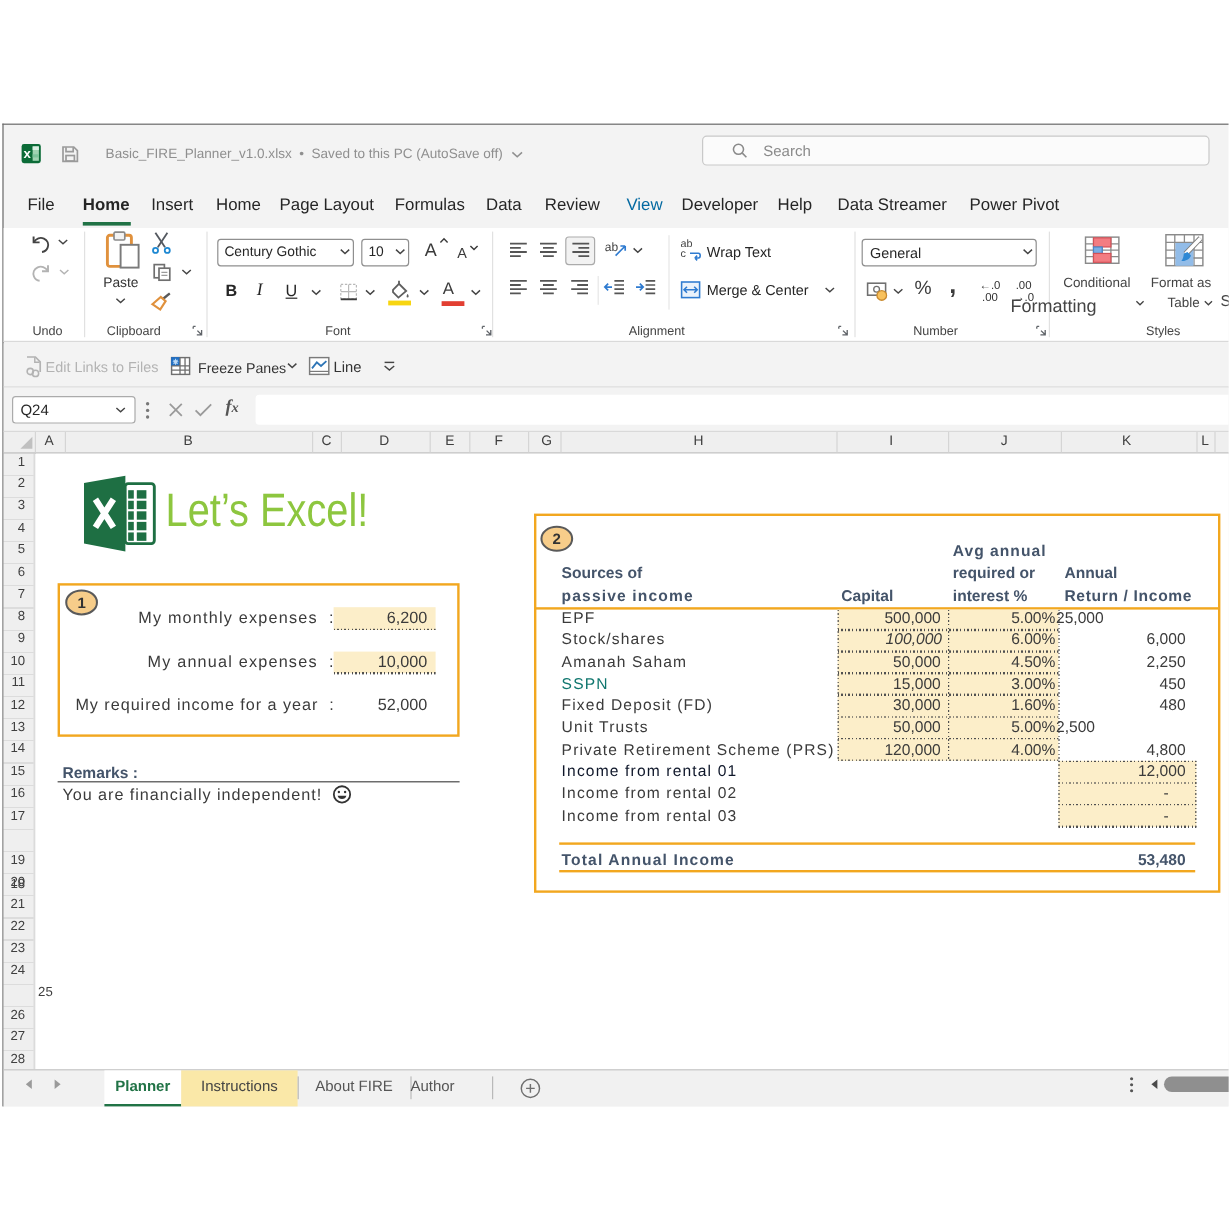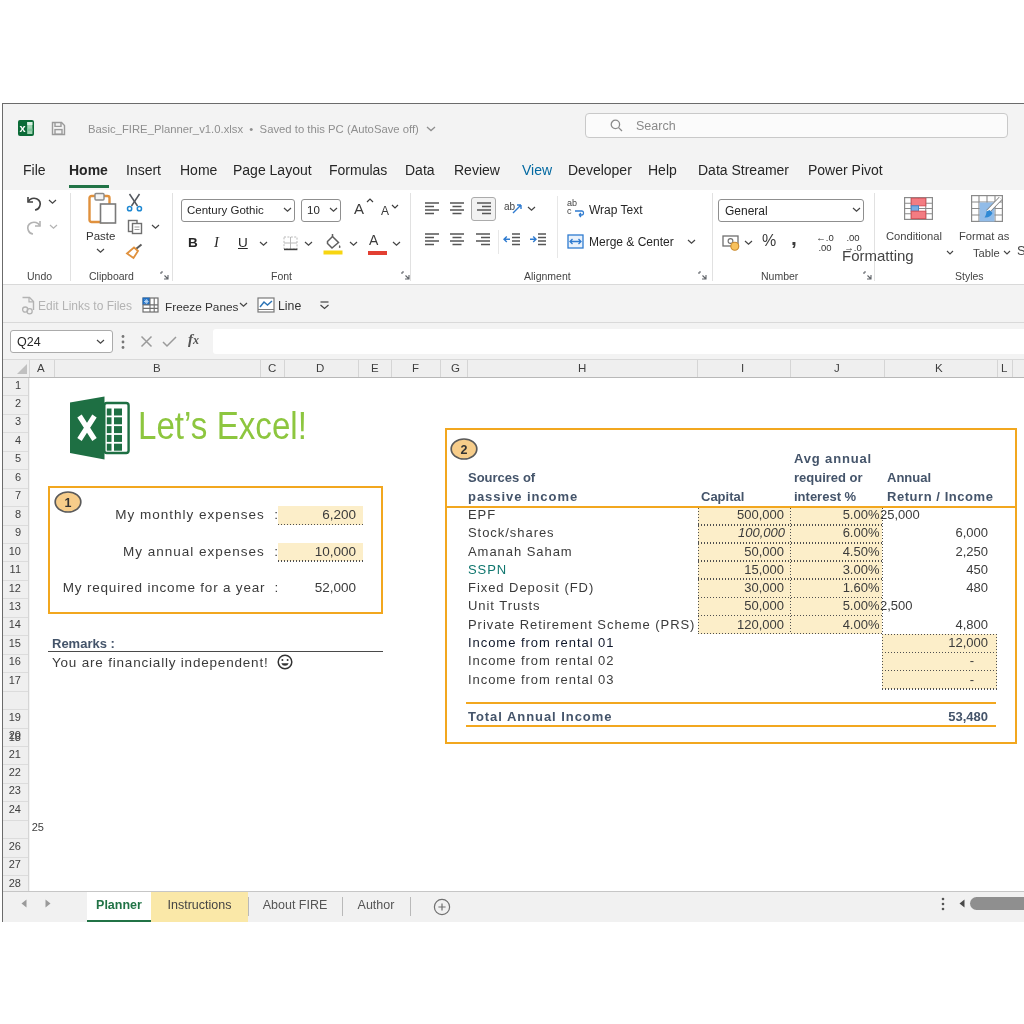--- a/index.html
+++ b/index.html
@@ -507,21 +507,21 @@
       <path d="M1.5 0.5l5 4-5 4z" fill="#9a9a9a"></path>
     </svg>
   <div class="abs" style="left:87px;top:892px;width:64px;height:30px;background:#fff;"></div>
   <div class="abs" style="left:87px;top:919.5px;width:64px;height:2.5px;background:#217346;"></div>
   <div class="txt" style="left:87px;top:898px;width:64px;text-align:center;font-size:12.5px;color:#217346;font-weight:bold;">Planner</div>
   <div class="abs" style="left:151px;top:892px;width:97px;height:30px;background:#fae8a8;"></div>
   <div class="txt" style="left:151px;top:898px;width:97px;text-align:center;font-size:12.5px;color:#444;">Instructions</div>
   <div class="abs" style="left:248px;top:897px;width:1px;height:19px;background:#b9b9b9;"></div>
   <div class="txt" style="left:248px;top:898px;width:94px;text-align:center;font-size:12.5px;color:#555;">About FIRE</div>
   <div class="abs" style="left:342px;top:897px;width:1px;height:19px;background:#b9b9b9;"></div>
-  <div class="txt" style="left:342px;top:898px;width:68px;text-align:center;font-size:12.5px;color:#555;">Author</div>
+  <div class="txt" style="left:342px;top:898px;width:68px;text-align:left;font-size:12.5px;color:#555;">Author</div>
   <div class="abs" style="left:410px;top:897px;width:1px;height:19px;background:#b9b9b9;"></div>
   <svg style="left:433px;top:898px" width="18" height="18" viewBox="0 0 18 18">
     <circle cx="9" cy="9" r="7.6" fill="none" stroke="#707070" stroke-width="1.2"></circle>
     <path d="M9 5.4v7.2M5.4 9h7.2" stroke="#707070" stroke-width="1.2"></path>
   </svg>
   <svg style="left:941px;top:897px" width="4" height="14" viewBox="0 0 4 14">
       <circle cx="2" cy="2" r="1.3" fill="#555"></circle>
       <circle cx="2" cy="7" r="1.3" fill="#555"></circle>
       <circle cx="2" cy="12" r="1.3" fill="#555"></circle>
     </svg>

